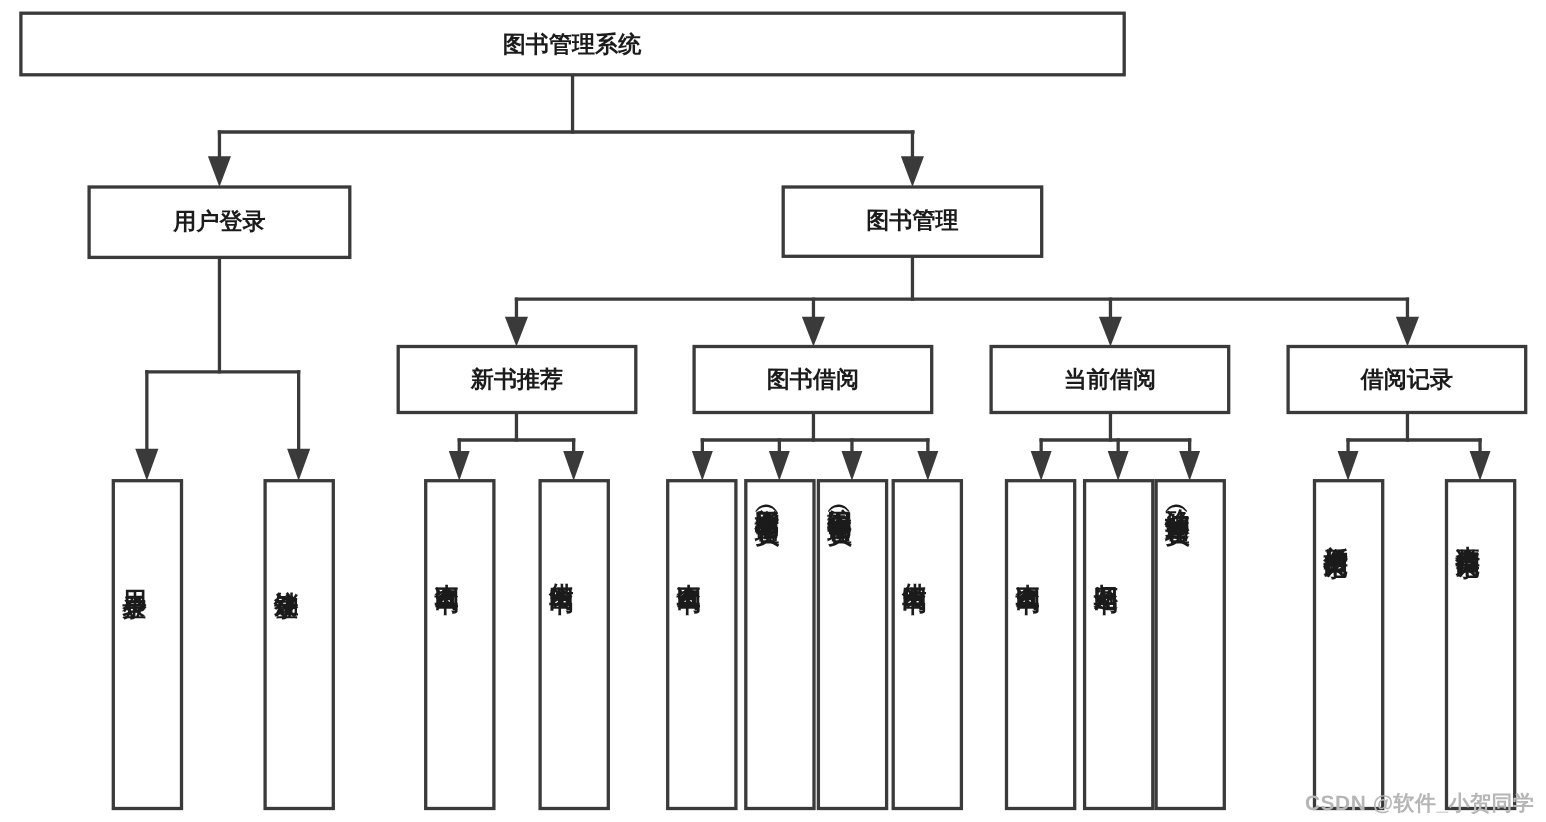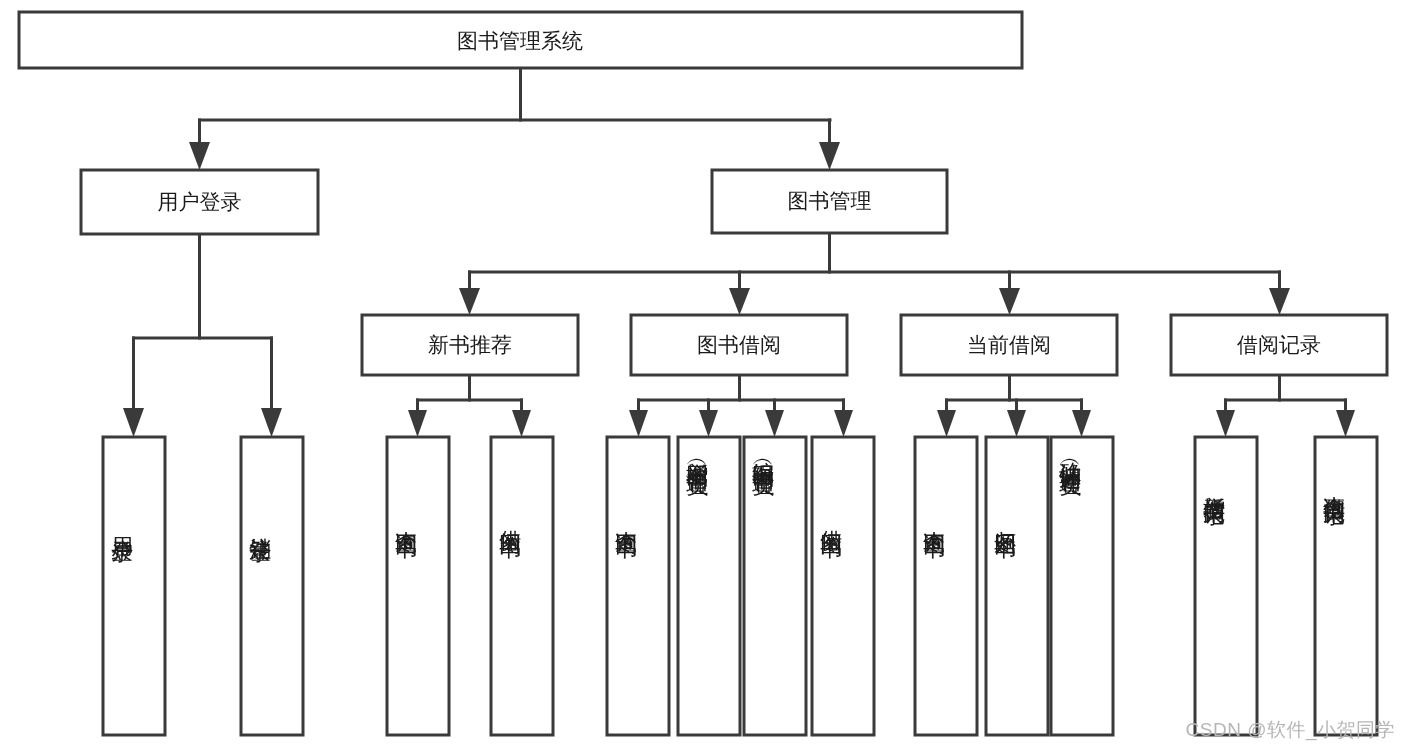--- a/index.html
+++ b/index.html
@@ -11,20 +11,21 @@
     width: 1405px;
     height: 747px;
     font-family: "Liberation Sans", "DejaVu Sans", sans-serif;
     overflow: hidden;
   }
   #diagram-root {
     position: relative;
     width: 1405px;
     height: 747px;
     background: #ffffff;
+    font-weight: bold;
   }
   svg.flow {
     position: absolute;
     left: 0;
     top: 0;
     width: 1405px;
     height: 747px;
   }
   .box-rect {
     fill: #ffffff;

